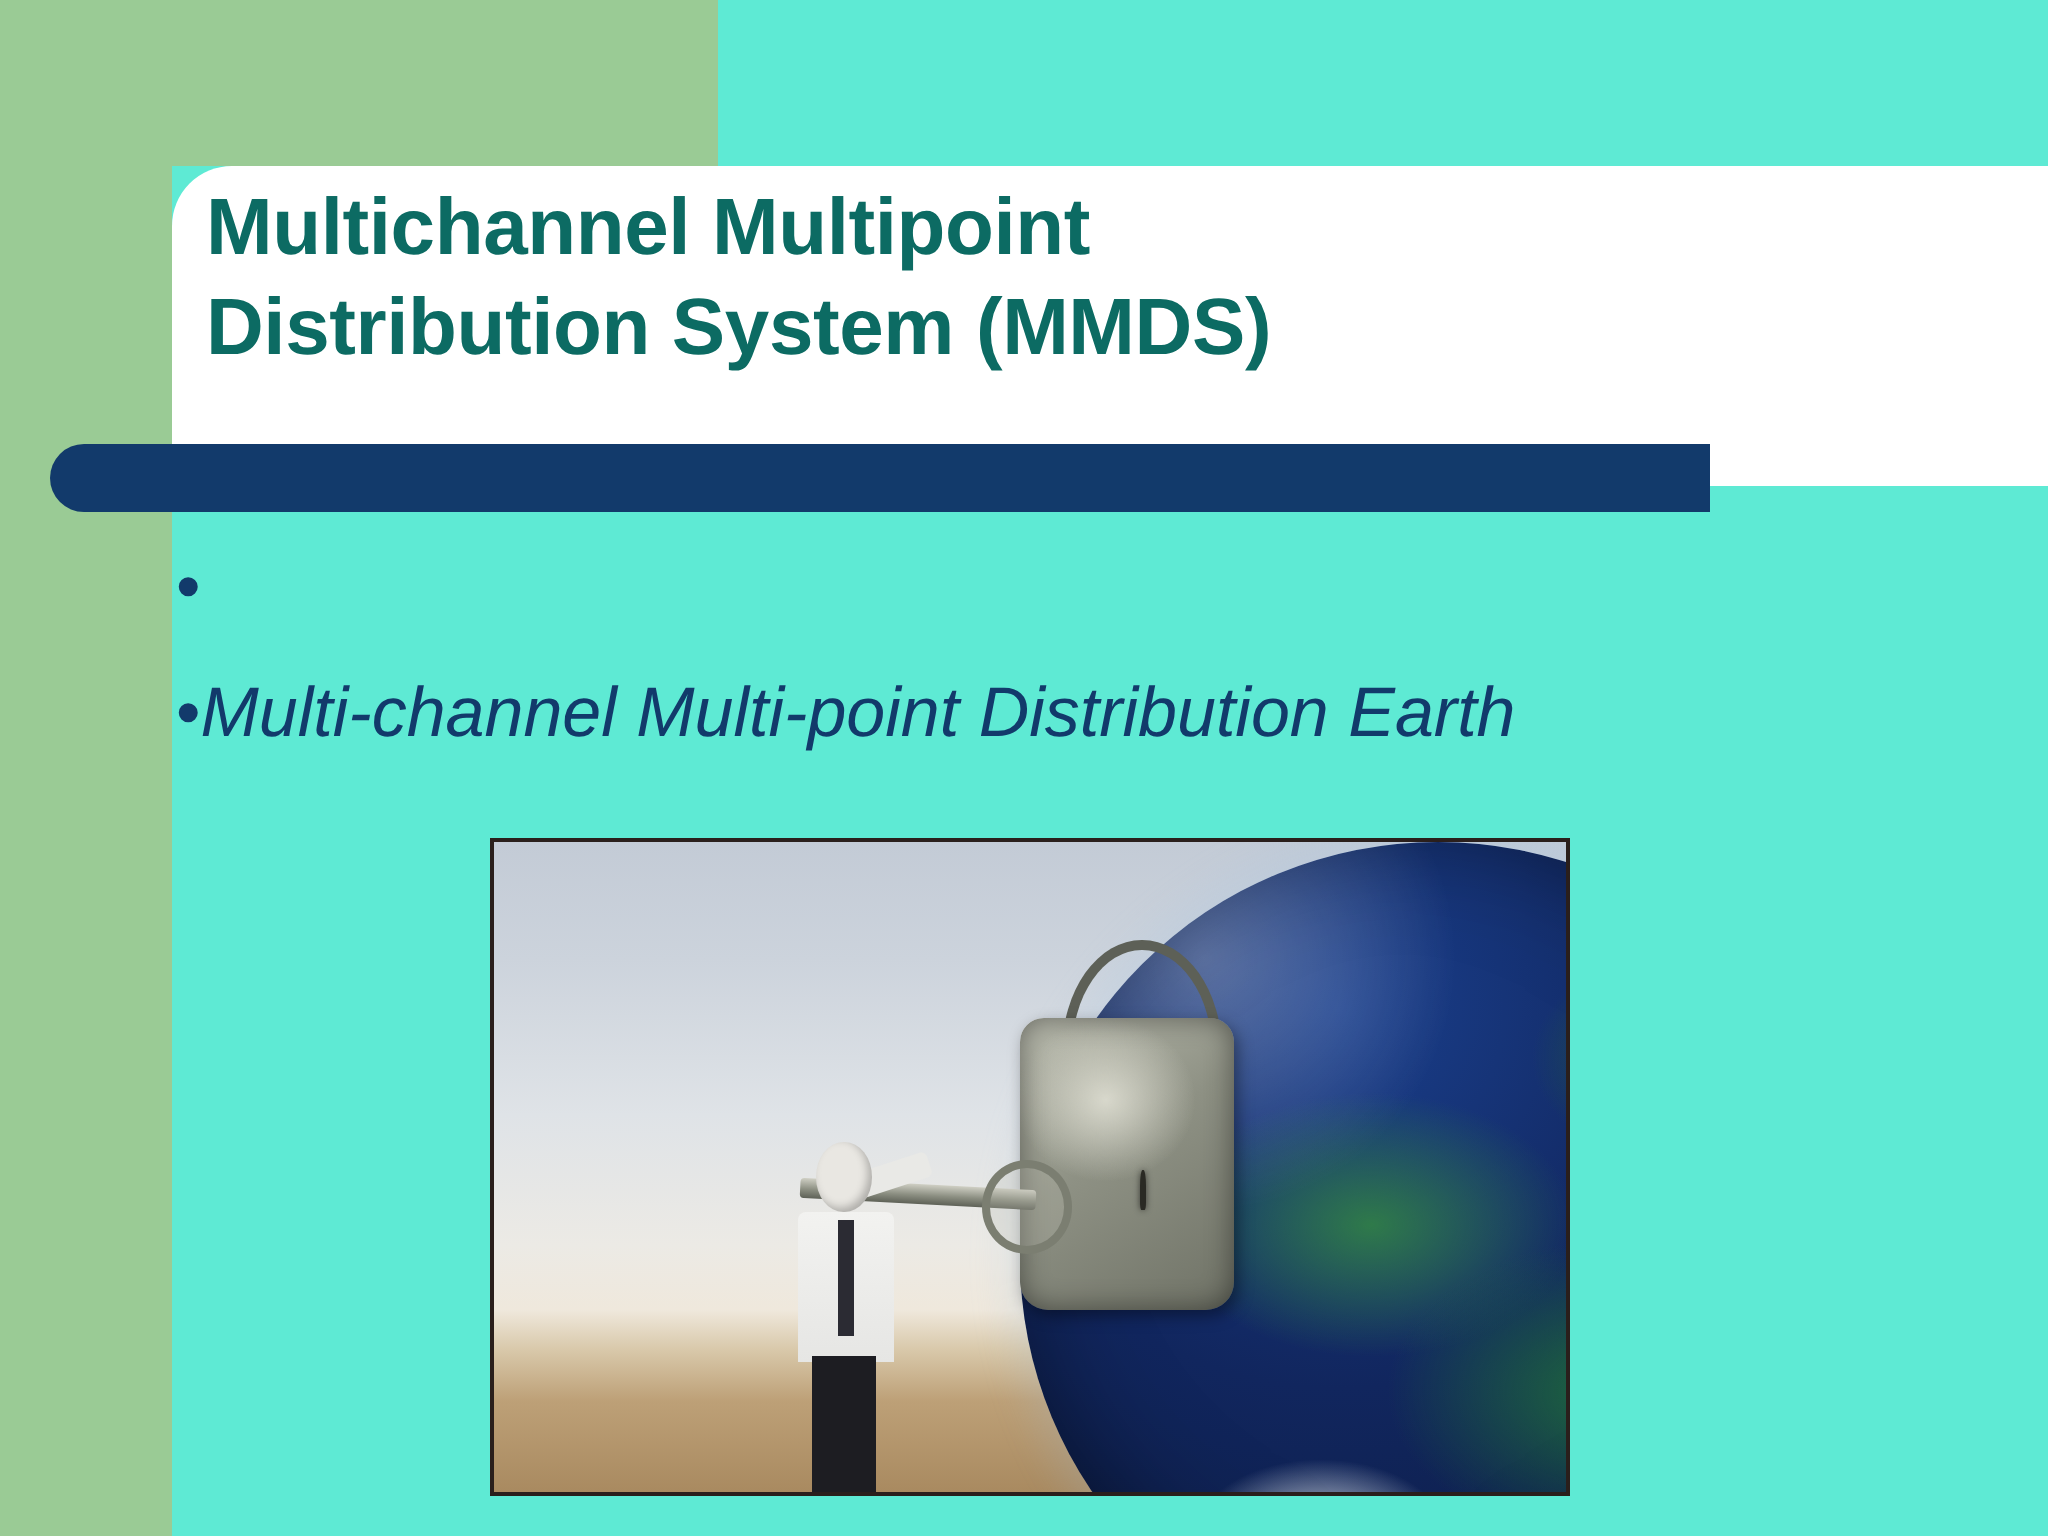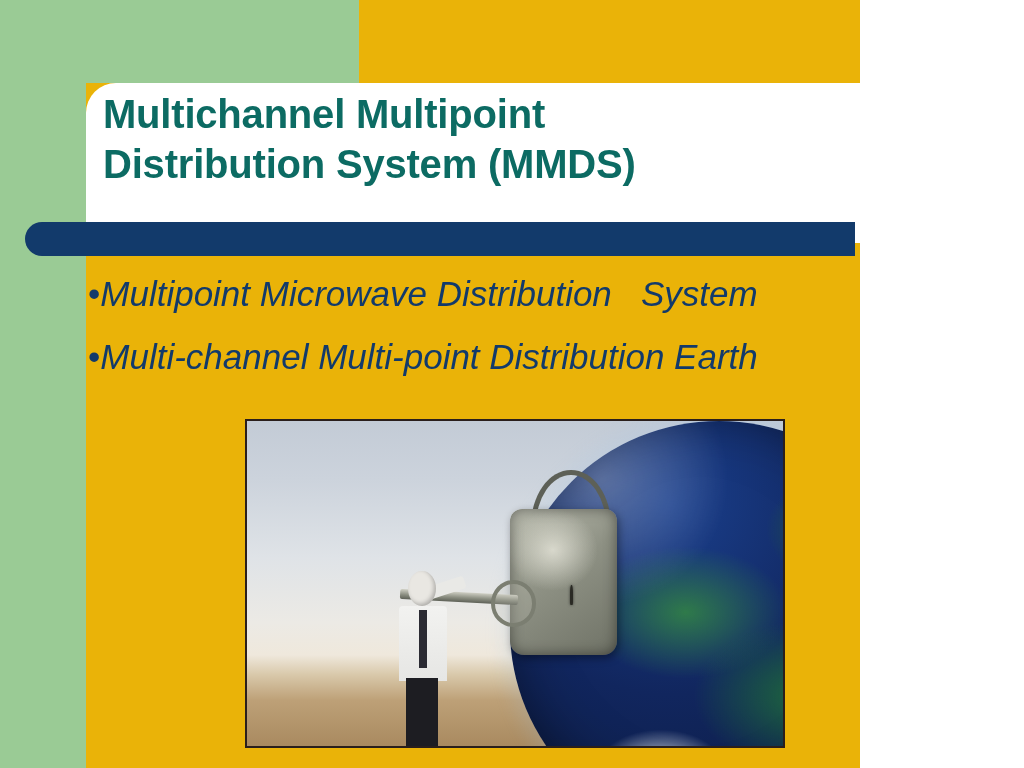--- a/index.html
+++ b/index.html
@@ -6,23 +6,23 @@
   html, body {
     margin: 0;
     padding: 0;
     background: #ffffff;
   }
   body {
     font-family: "Liberation Sans", sans-serif;
   }
   #slide {
     position: relative;
-    width: 860px;
+    width: 1024px;
     height: 768px;
-    background: #eab308;
+    background: #5eead4;
     overflow: hidden;
   }
 
   
   #green-sidebar {
     position: absolute;
     left: 0;
     top: 0;
     width: 86px;
     height: 768px;
@@ -286,21 +286,20 @@
   <div id="title-panel"></div>
 
   <h1 id="slide-title">Multichannel Multipoint
 Distribution System (MMDS)</h1>
 
   <div id="accent-bar"></div>
 
   <ul id="bullet-list">
     <li class="bullet-item">
       <span class="bullet-marker">•</span>
-      <span class="bullet-text">Multipoint Microwave Distribution   System</span>
     </li>
     <li class="bullet-item">
       <span class="bullet-marker">•</span>
       <span class="bullet-text">Multi-channel Multi-point Distribution Earth</span>
     </li>
   </ul>
 
   <div id="photo-frame">
     <div id="photo-canvas"></div>
     <div id="globe-glow"></div>

